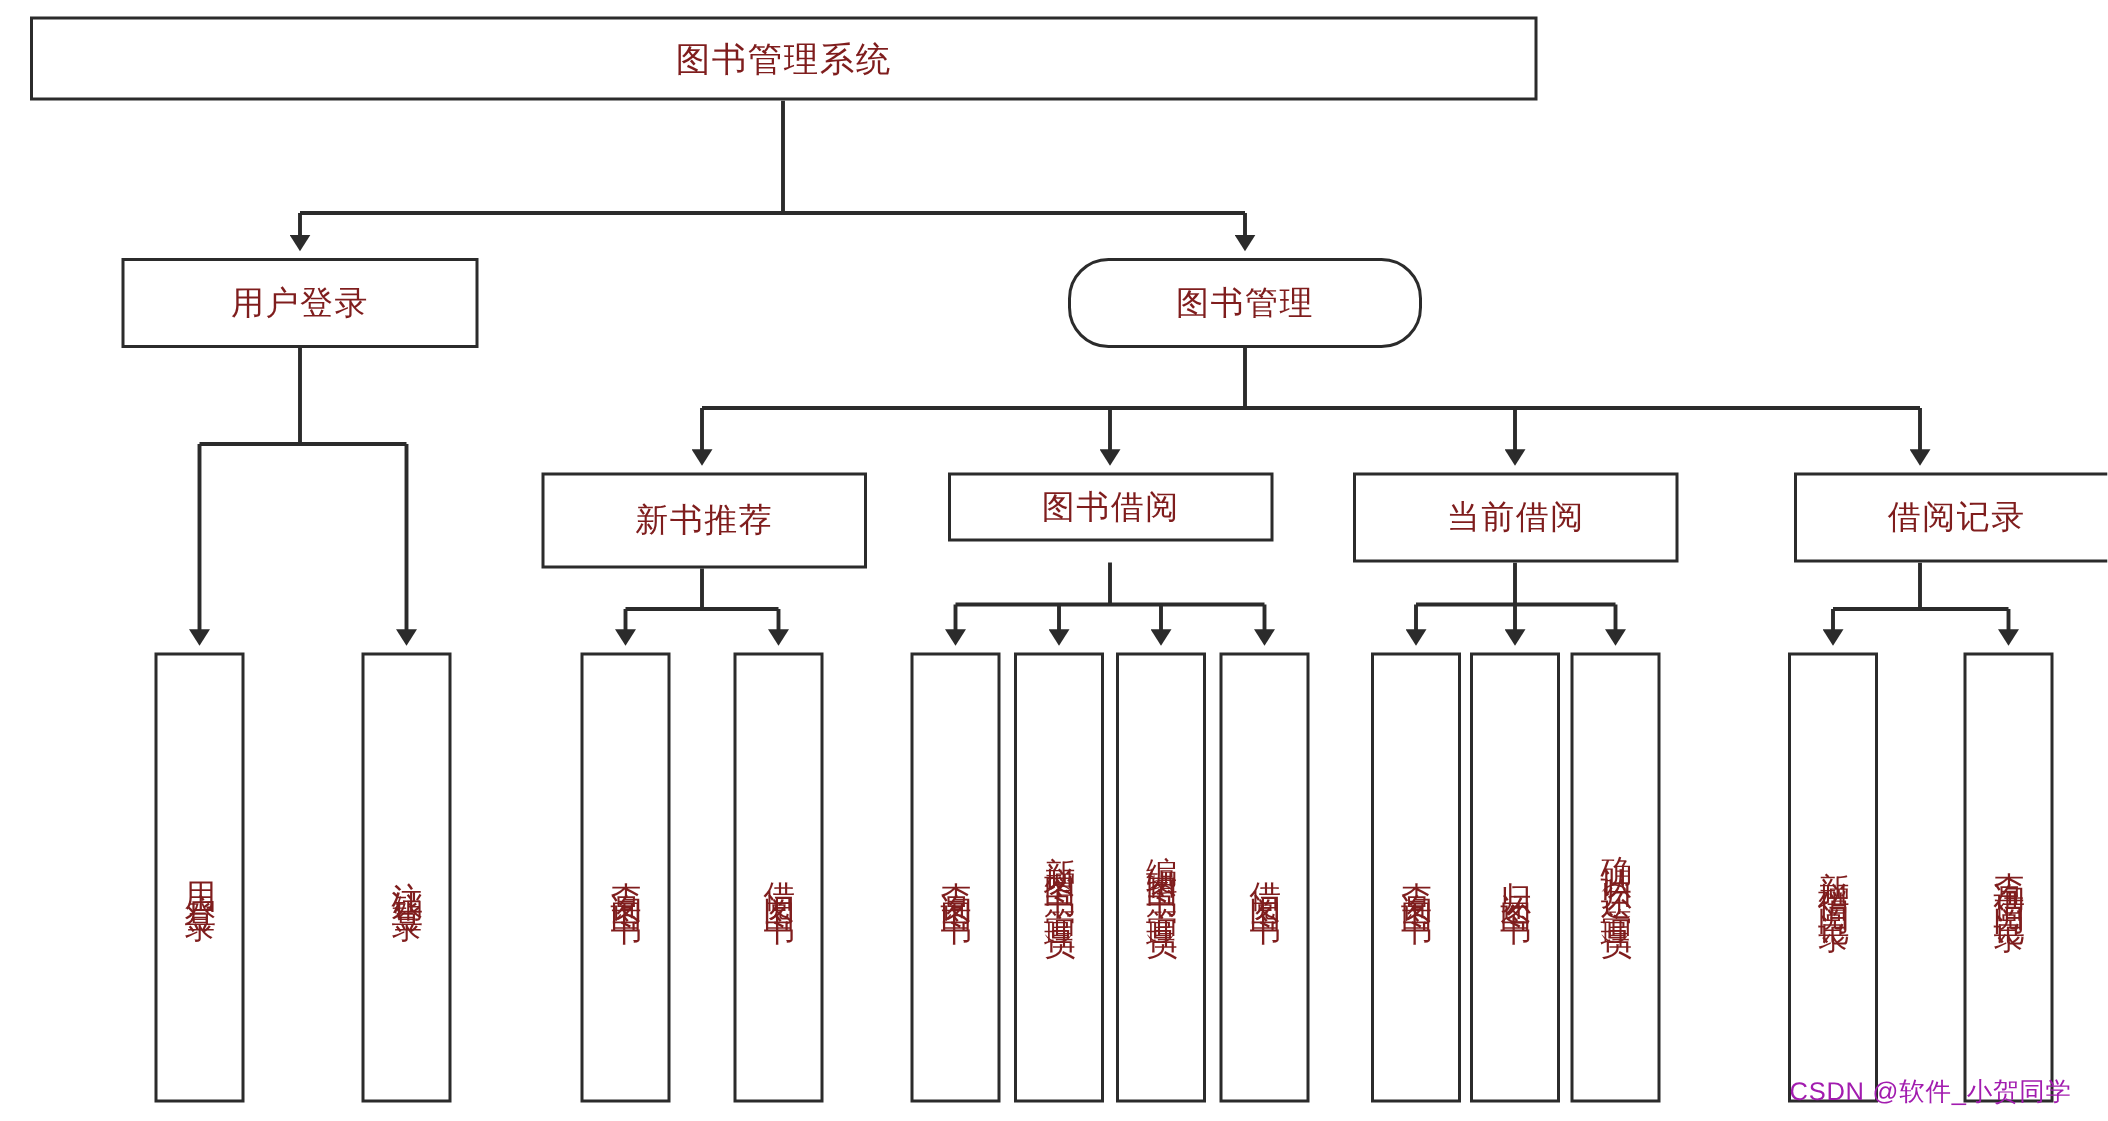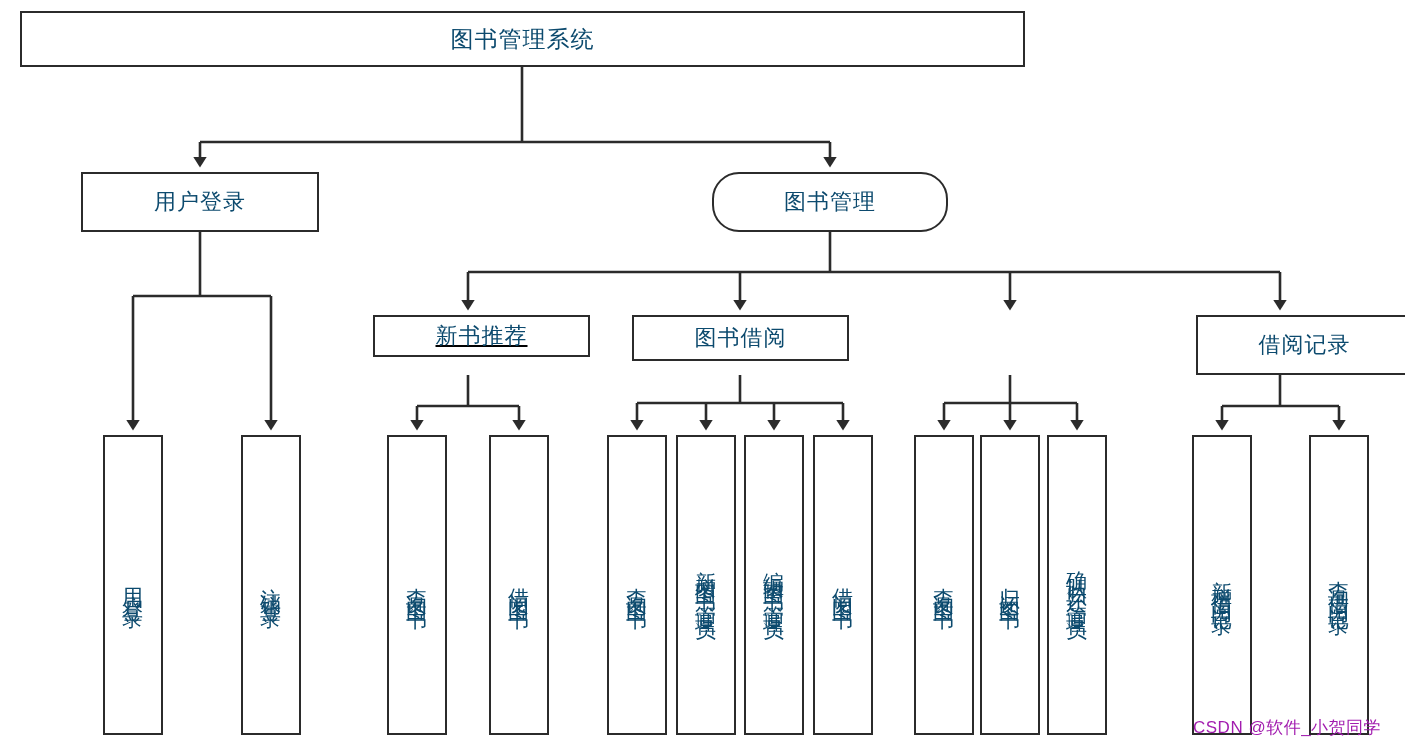--- a/index.html
+++ b/index.html
@@ -30,21 +30,21 @@
     position: absolute;
     box-sizing: border-box;
     background: #ffffff;
     border: 2.5px solid #2b2b2b;
     display: flex;
     align-items: center;
     justify-content: center;
     z-index: 2;
   }
   .node-label {
-    color: #0c4a6e;
+    color: #7f1d1d;
     text-align: center;
     line-height: 1.15;
     white-space: nowrap;
   }
   
   .node.h .node-label {
     font-size: 22px;
     letter-spacing: 1px;
   }
   .node.root .node-label {
@@ -135,28 +135,31 @@
   </div>
 
   <div class="node h" style="left:81px; top:172px; width:238px; height:60px;">
     <span class="node-label">用户登录</span>
   </div>
 
   <div class="node h" style="left:712px; top:172px; width:236px; height:60px;border-radius:27px;">
     <span class="node-label">图书管理</span>
   </div>
 
-  <div class="node h" style="left:373px; top:315px; width:217px; height:42px;text-decoration:underline;">
+  <div class="node h" style="left:361px; top:315px; width:217px; height:64px;">
     <span class="node-label">新书推荐</span>
   </div>
 
   <div class="node h" style="left:632px; top:315px; width:217px; height:46px;">
     <span class="node-label">图书借阅</span>
   </div>
 
+  <div class="node h" style="left:902px; top:315px; width:217px; height:60px;">
+    <span class="node-label">当前借阅</span>
+  </div>
 
   <div class="node h" style="left:1172px; top:315px; width:217px; height:60px;margin-left:24px;">
     <span class="node-label">借阅记录</span>
   </div>
 
   <div class="node v" style="left:103px; top:435px; width:60px; height:300px;">
     <span class="node-label">用户登录</span>
   </div>
 
   <div class="node v" style="left:241px; top:435px; width:60px; height:300px;">

